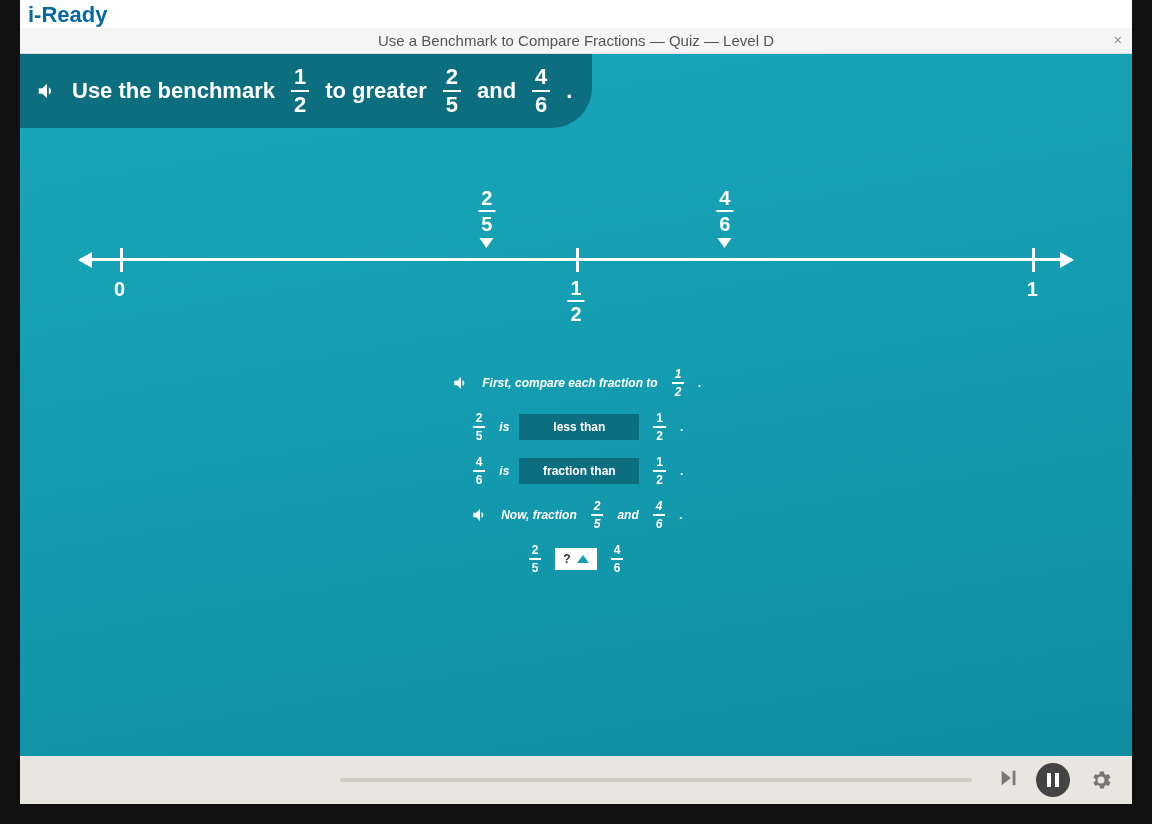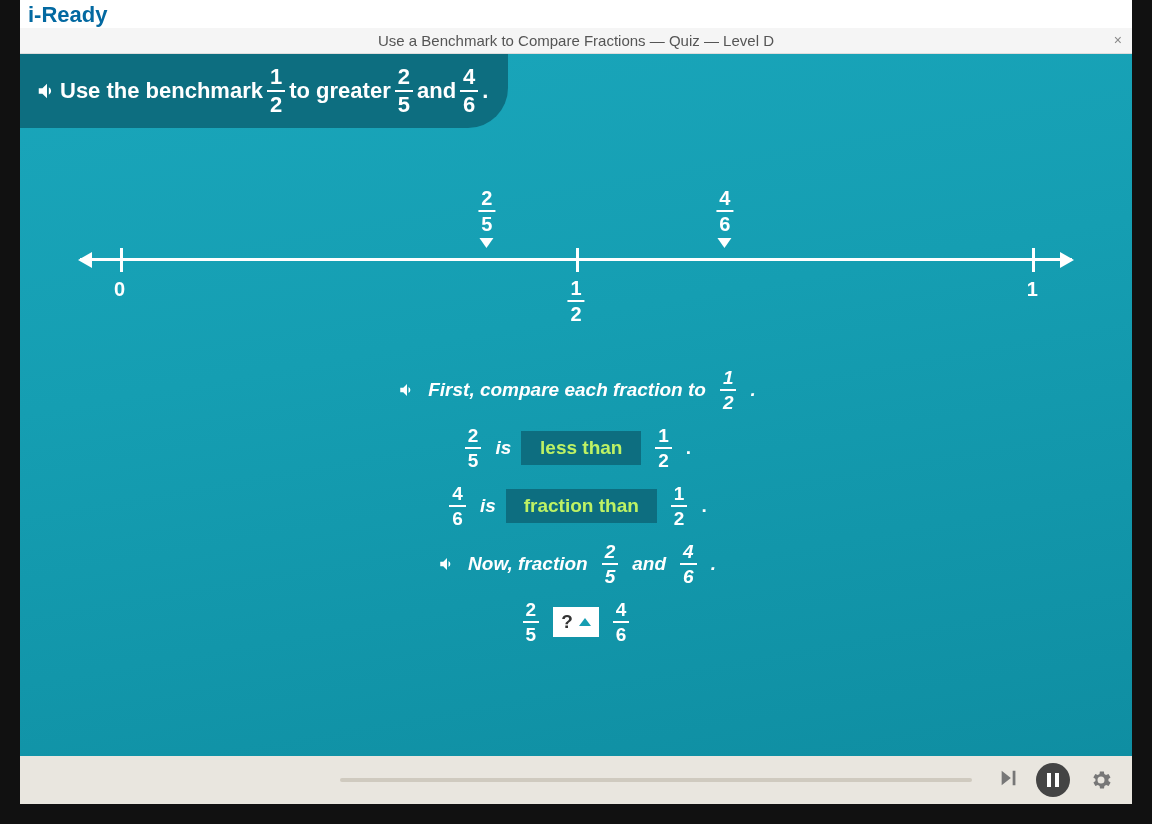--- a/index.html
+++ b/index.html
@@ -46,20 +46,21 @@
     color: #fff;
     position: relative;
     overflow: hidden;
   }
   
   .prompt {
     background: #0d6e80;
     padding: 12px 20px 12px 14px;
     display: flex;
     align-items: center;
+    gap: 12px;
     font-size: 22px;
     font-weight: bold;
     border-radius: 0 0 40px 0;
     width: fit-content;
   }
   .speaker-icon {
     width: 26px; height: 26px;
     display: inline-flex; align-items:center; justify-content:center;
   }
   .speaker-icon svg { width: 22px; height: 22px; fill:#fff; }
@@ -119,40 +120,40 @@
     width: 0; height: 0;
     border-left: 7px solid transparent;
     border-right: 7px solid transparent;
     border-top: 10px solid #fff;
     margin: 4px auto 0 auto;
   }
   
   .body-area {
     margin-top: 20px;
     text-align: center;
-    font-size: 19px;
+    font-size: 12px;
   }
   .line {
     display: flex;
     align-items: center;
     justify-content: center;
     gap: 10px;
     margin: 14px 0;
     font-weight: bold;
   }
   .line .speaker-icon { width:22px; height:22px; }
   .line .speaker-icon svg { width:18px; height:18px; }
   .ital { font-style: italic; }
   .answer-chip {
     background: #0d6e80;
     padding: 6px 18px;
     font-weight: bold;
     min-width: 120px;
     text-align: center;
-    color: #bef264;
+    color: #ffffff;
   }
   .dropdown {
     background: #fff;
     color: #333;
     padding: 4px 8px;
     display: inline-flex;
     align-items: center;
     gap: 6px;
     font-weight: bold;
     cursor: pointer;

